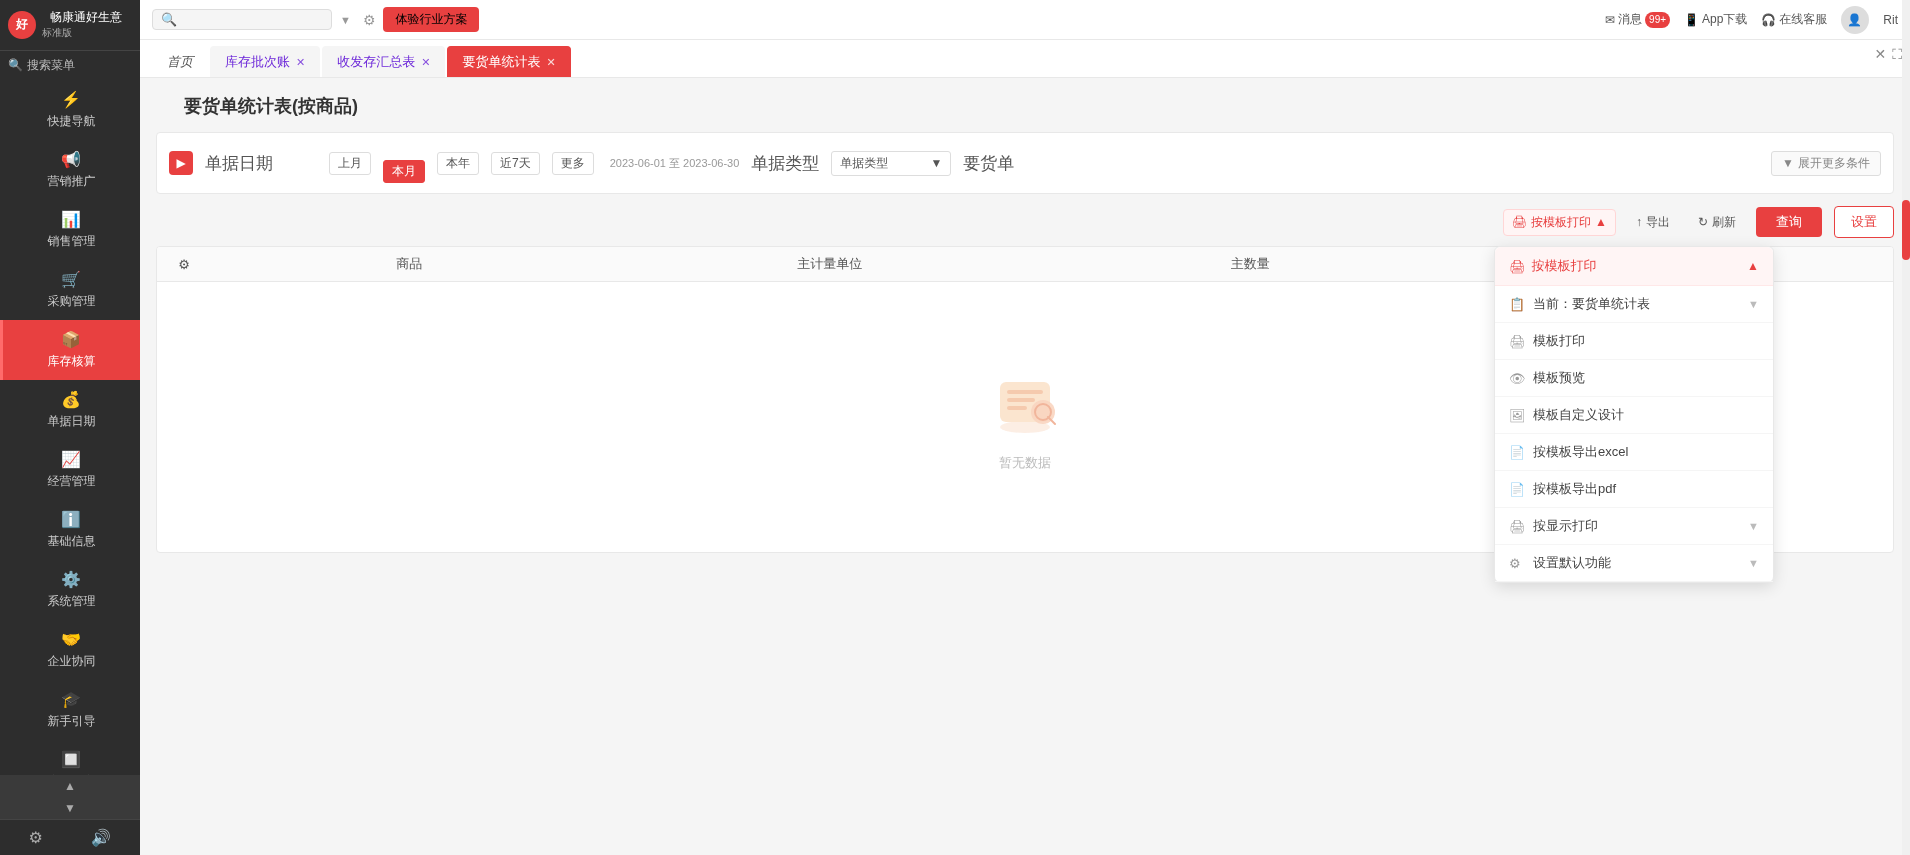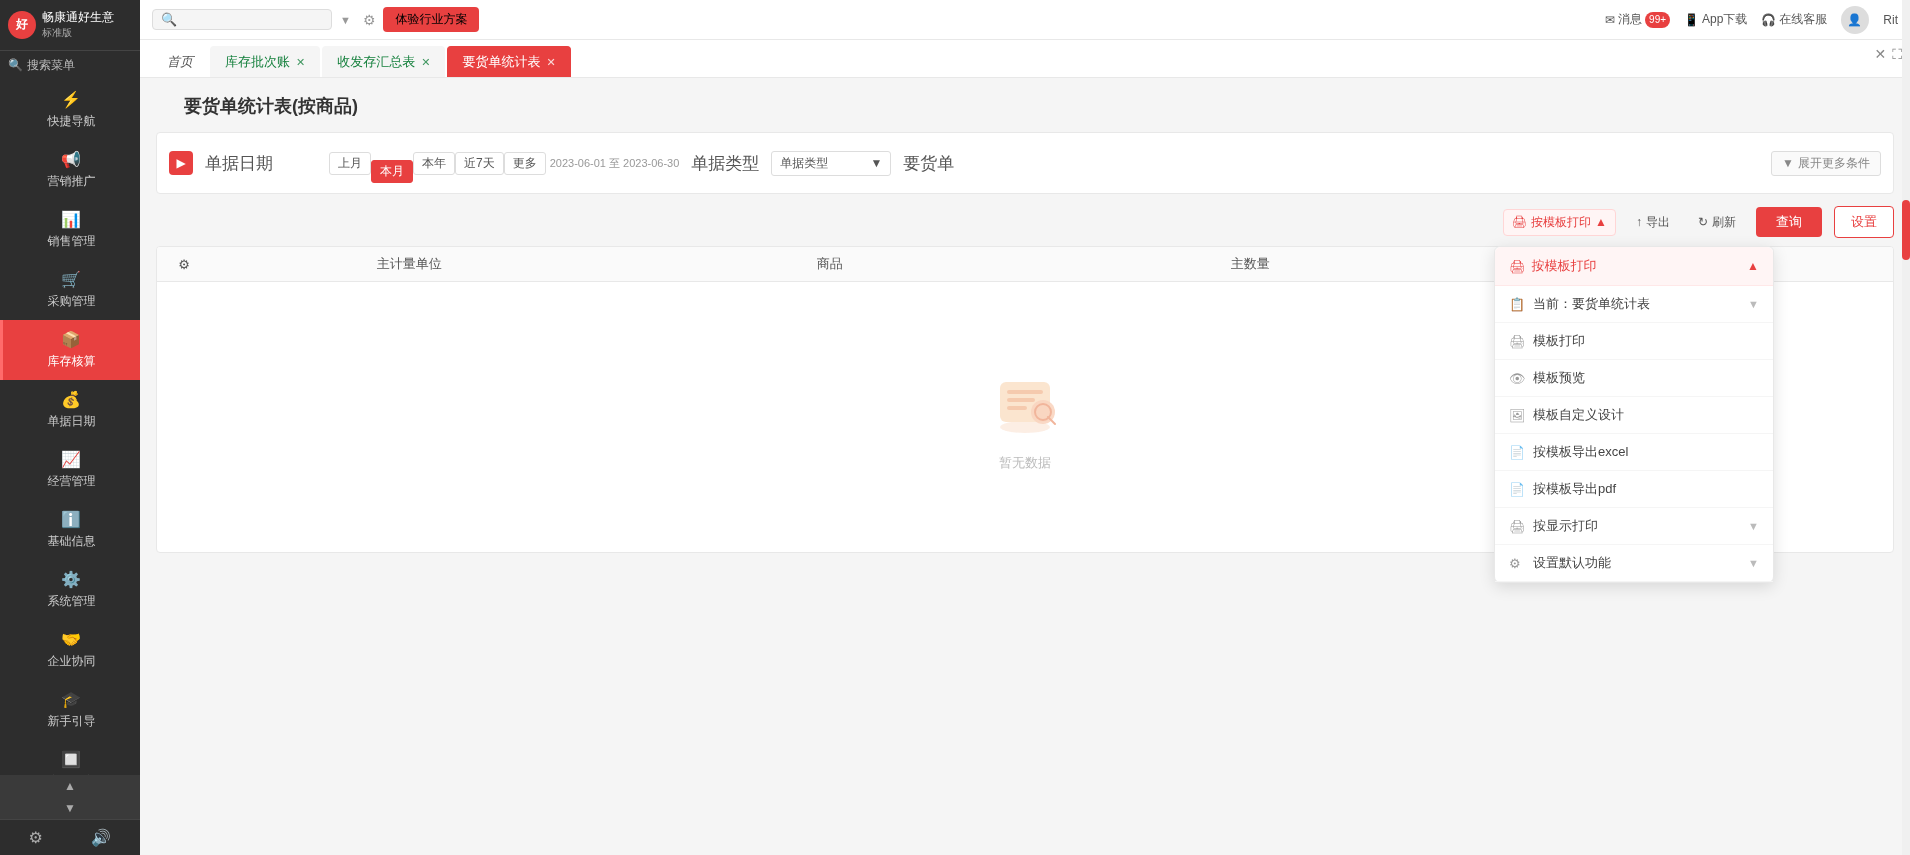--- a/index.html
+++ b/index.html
@@ -25,21 +25,21 @@
     }
     .sidebar-logo .logo-icon {
       width: 28px;
       height: 28px;
       background: #e84040;
       border-radius: 50%;
       display: flex;align-items:center;justify-content:center;
       color:#fff;font-weight:bold;font-size:12px;
       margin-right:6px;flex-shrink:0;
     }
-    .sidebar-logo .logo-text { font-size: 12px; line-height: 1.3; }
+    .sidebar-logo .logo-text { font-size: 12px; line-height: 1.3; margin-left: 8px; }
     .sidebar-logo .logo-sub { font-size: 10px; color: #aaa; }
 
     .sidebar-search {
       display: flex;
       align-items: center;
       padding: 6px 8px;
       color: #bbb;
       cursor: pointer;
       font-size: 12px;
       gap: 4px;
@@ -148,21 +148,21 @@
       align-items: flex-end;
       border-bottom: 1px solid #e8e8e8;
       padding-left: 12px;
       flex-shrink: 0;
       position: relative;
     }
     .tab {
       padding: 6px 14px;
       font-size: 13px;
       cursor: pointer;
-      color: #15803d;
+      color: #6d28d9;
       border: 1px solid transparent;
       border-bottom: none;
       border-radius: 4px 4px 0 0;
       margin-right: 2px;
       display: flex;
       align-items: center;
       gap: 6px;
       background: #f5f5f5;
     }
     .tab.active {
@@ -211,21 +211,21 @@
       width: 24px; height: 24px;
       background: #e84040;
       color: #fff;
       display: flex; align-items: center; justify-content: center;
       border-radius: 4px;
       font-size: 12px;
       cursor: pointer;
       flex-shrink: 0;
     }
     .filter-label { font-size: 17px; color: #555; }
-    .filter-date-btns { display: flex; gap: 0; align-items: center; padding-left: 44px; }
+    .filter-date-btns { display: flex; gap: 12px; align-items: center; padding-left: 44px; }
     .date-btn {
       padding: 2px 8px; border-radius: 3px; border: 1px solid #ddd;
       font-size: 12px; cursor: pointer; background: #fff; color: #555;
     }
     .date-btn.active { background: #e84040; color: #fff; border-color: #e84040; margin-top: 17px; }
     .date-range { font-size: 11px; color: #999; margin-left: 4px; }
     .filter-dropdown {
       display: flex; align-items: center; gap: 4px;
       border: 1px solid #ddd; border-radius: 3px; padding: 3px 8px;
       font-size: 12px; color: #555; cursor: pointer; background: #fff;
@@ -567,22 +567,22 @@
           <span class="item-icon">⚙</span>
           <span>设置默认功能</span>
           <span class="arrow">▼</span>
         </div>
       </div>
     </div>
 
     <div class="data-table">
       <div class="table-header">
         <div class="th gear">⚙</div>
+        <div class="th">商品</div>
         <div class="th">主计量单位</div>
-        <div class="th">商品</div>
         <div class="th">主数量</div>
         <div class="th">零售金额</div>
       </div>
       <div class="table-empty">
         <svg class="empty-icon" viewBox="0 0 80 80" xmlns="http://www.w3.org/2000/svg">
           <ellipse cx="40" cy="65" rx="25" ry="6" fill="#f5c8a8" opacity="0.5"></ellipse>
           <rect x="15" y="20" width="50" height="40" rx="6" fill="#f9d4b0"></rect>
           <rect x="22" y="28" width="36" height="4" rx="2" fill="#f0a87a"></rect>
           <rect x="22" y="36" width="28" height="4" rx="2" fill="#f0a87a"></rect>
           <rect x="22" y="44" width="20" height="4" rx="2" fill="#f0a87a"></rect>

